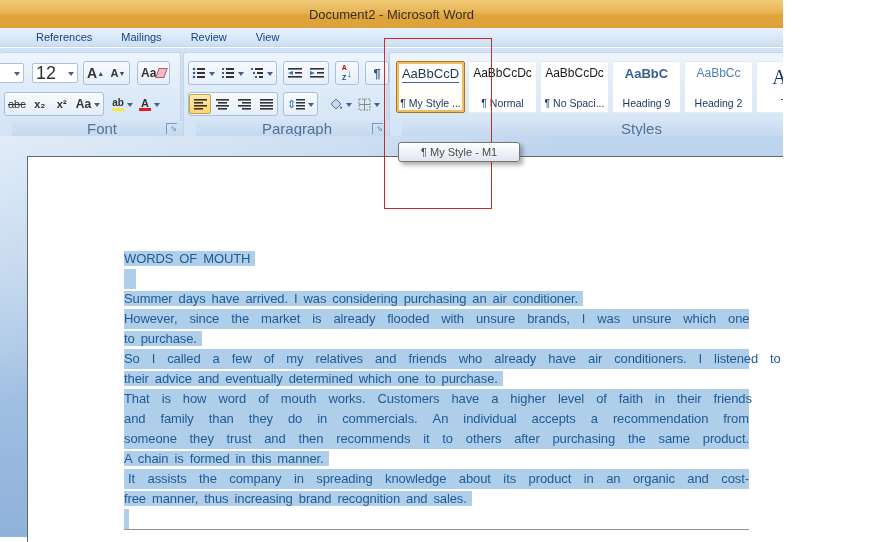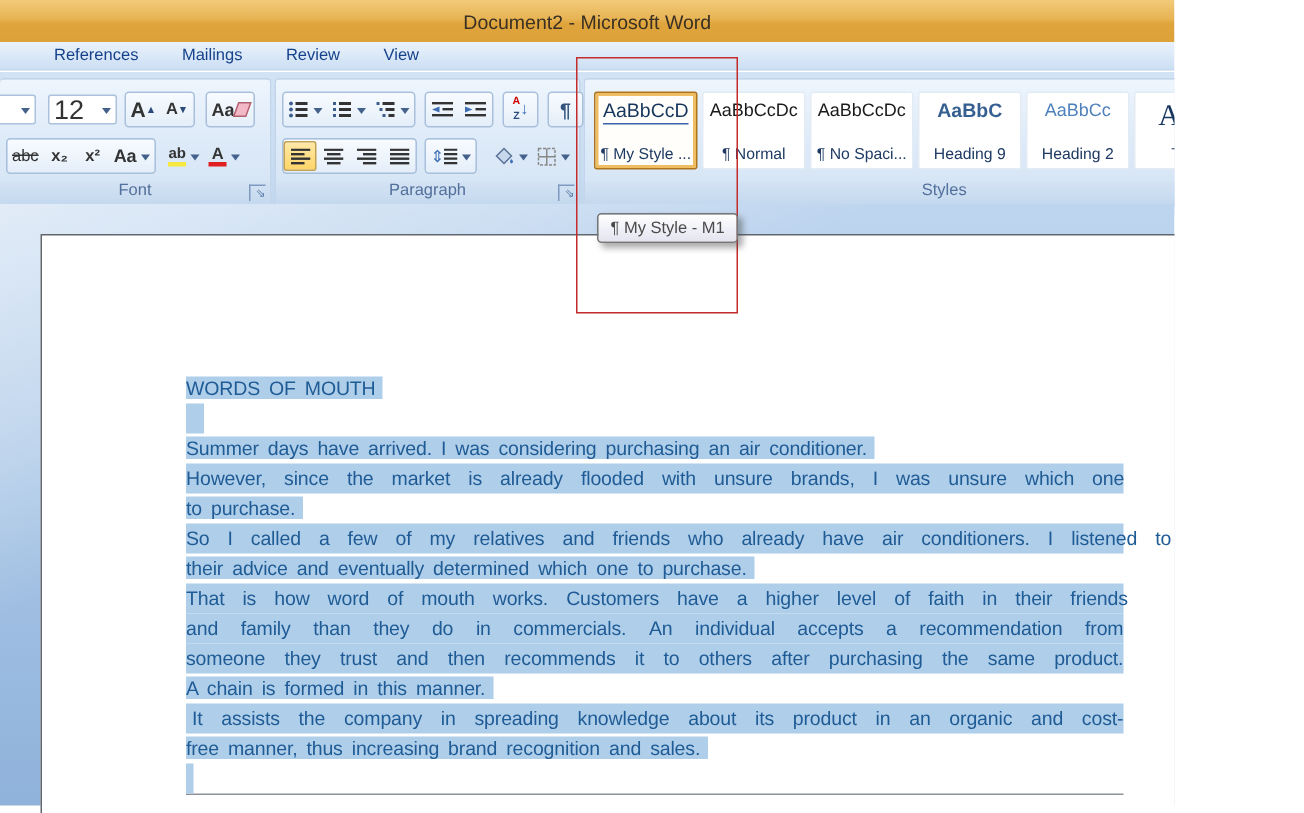--- a/index.html
+++ b/index.html
@@ -23,25 +23,25 @@
   .ribbon{position:absolute;left:0;top:48px;width:100%;height:93px;
     background:linear-gradient(180deg,#D2E3F5 0%,#C8DCF1 70%,#BFD6EE 100%);
     border-bottom:1px solid #8EB0D8;}
   .ribbon:after{content:"";position:absolute;left:0;bottom:-4px;width:100%;height:3px;background:#DDEBF9;}
   .group{position:absolute;top:4px;height:86px;box-sizing:border-box;
     background:linear-gradient(180deg,#EEF5FD 0%,#DDEAF8 50%,#D3E3F4 100%);
     border:1px solid #C3D5EA;border-radius:3px;}
   .g-font{left:0px;width:181px;border-left:none;}
   .g-para{left:183px;width:204px;}
   .g-styles{left:389px;width:480px;border-right:none;}
-  .grouplabel{position:absolute;left:0;bottom:0;width:100%;height:16px;
+  .grouplabel{position:absolute;left:12px;bottom:0;width:100%;height:16px;
     background:linear-gradient(180deg,#D4E3F4 0%,#C3D8EE 100%);
     border-radius:0 0 3px 3px;
-    display:flex;align-items:flex-start;justify-content:center;
-    font-size:11px;color:#52709B;}
+    display:flex;align-items:flex-end;justify-content:center;
+    font-size:15px;color:#52709B;}
   .launcher{position:absolute;right:3px;bottom:3px;width:10px;height:10px;
     border-top:1px solid #7E9AC0;border-left:1px solid #7E9AC0;
     font-size:8px;line-height:9px;color:#5E7FA6;text-align:right;cursor:pointer;}
   .row{position:absolute;left:4px;display:flex;align-items:center;}
   .r1{top:8px;height:24px;}
   .r2{top:38px;height:26px;}
 
   
   .combo{height:20px;background:#fff;border:1px solid #ABC1DC;border-radius:2px;
     display:flex;align-items:center;justify-content:space-between;
@@ -93,21 +93,21 @@
   .blankstrip{display:inline-block;height:20px;background:#AFCEEA;}
   .doc-line.rule{border-top:1px solid #8C9298;height:19px;}
 
   
   .red-rect{position:absolute;left:384px;top:38px;width:106px;height:169px;
     border:1px solid #C42B2B;z-index:50;pointer-events:none;}
   .tooltip{position:absolute;left:398px;top:142px;z-index:60;
     background:linear-gradient(180deg,#FFFFFF 0%,#EEEFF6 60%,#E2E4EF 100%);
     border:1px solid #767676;border-radius:3px;
     box-shadow:3px 3px 4px rgba(70,70,70,.45);
-    font-size:11px;color:#4A4A4A;padding:3px 8px;white-space:nowrap;}
+    font-size:11px;color:#4A4A4A;padding:3px 22px;white-space:nowrap;}
 </style>
 </head>
 <body>
 
 <div class="app">
 
   <div class="titlebar">
     <span>Document2 - Microsoft Word</span>
   </div>
 

